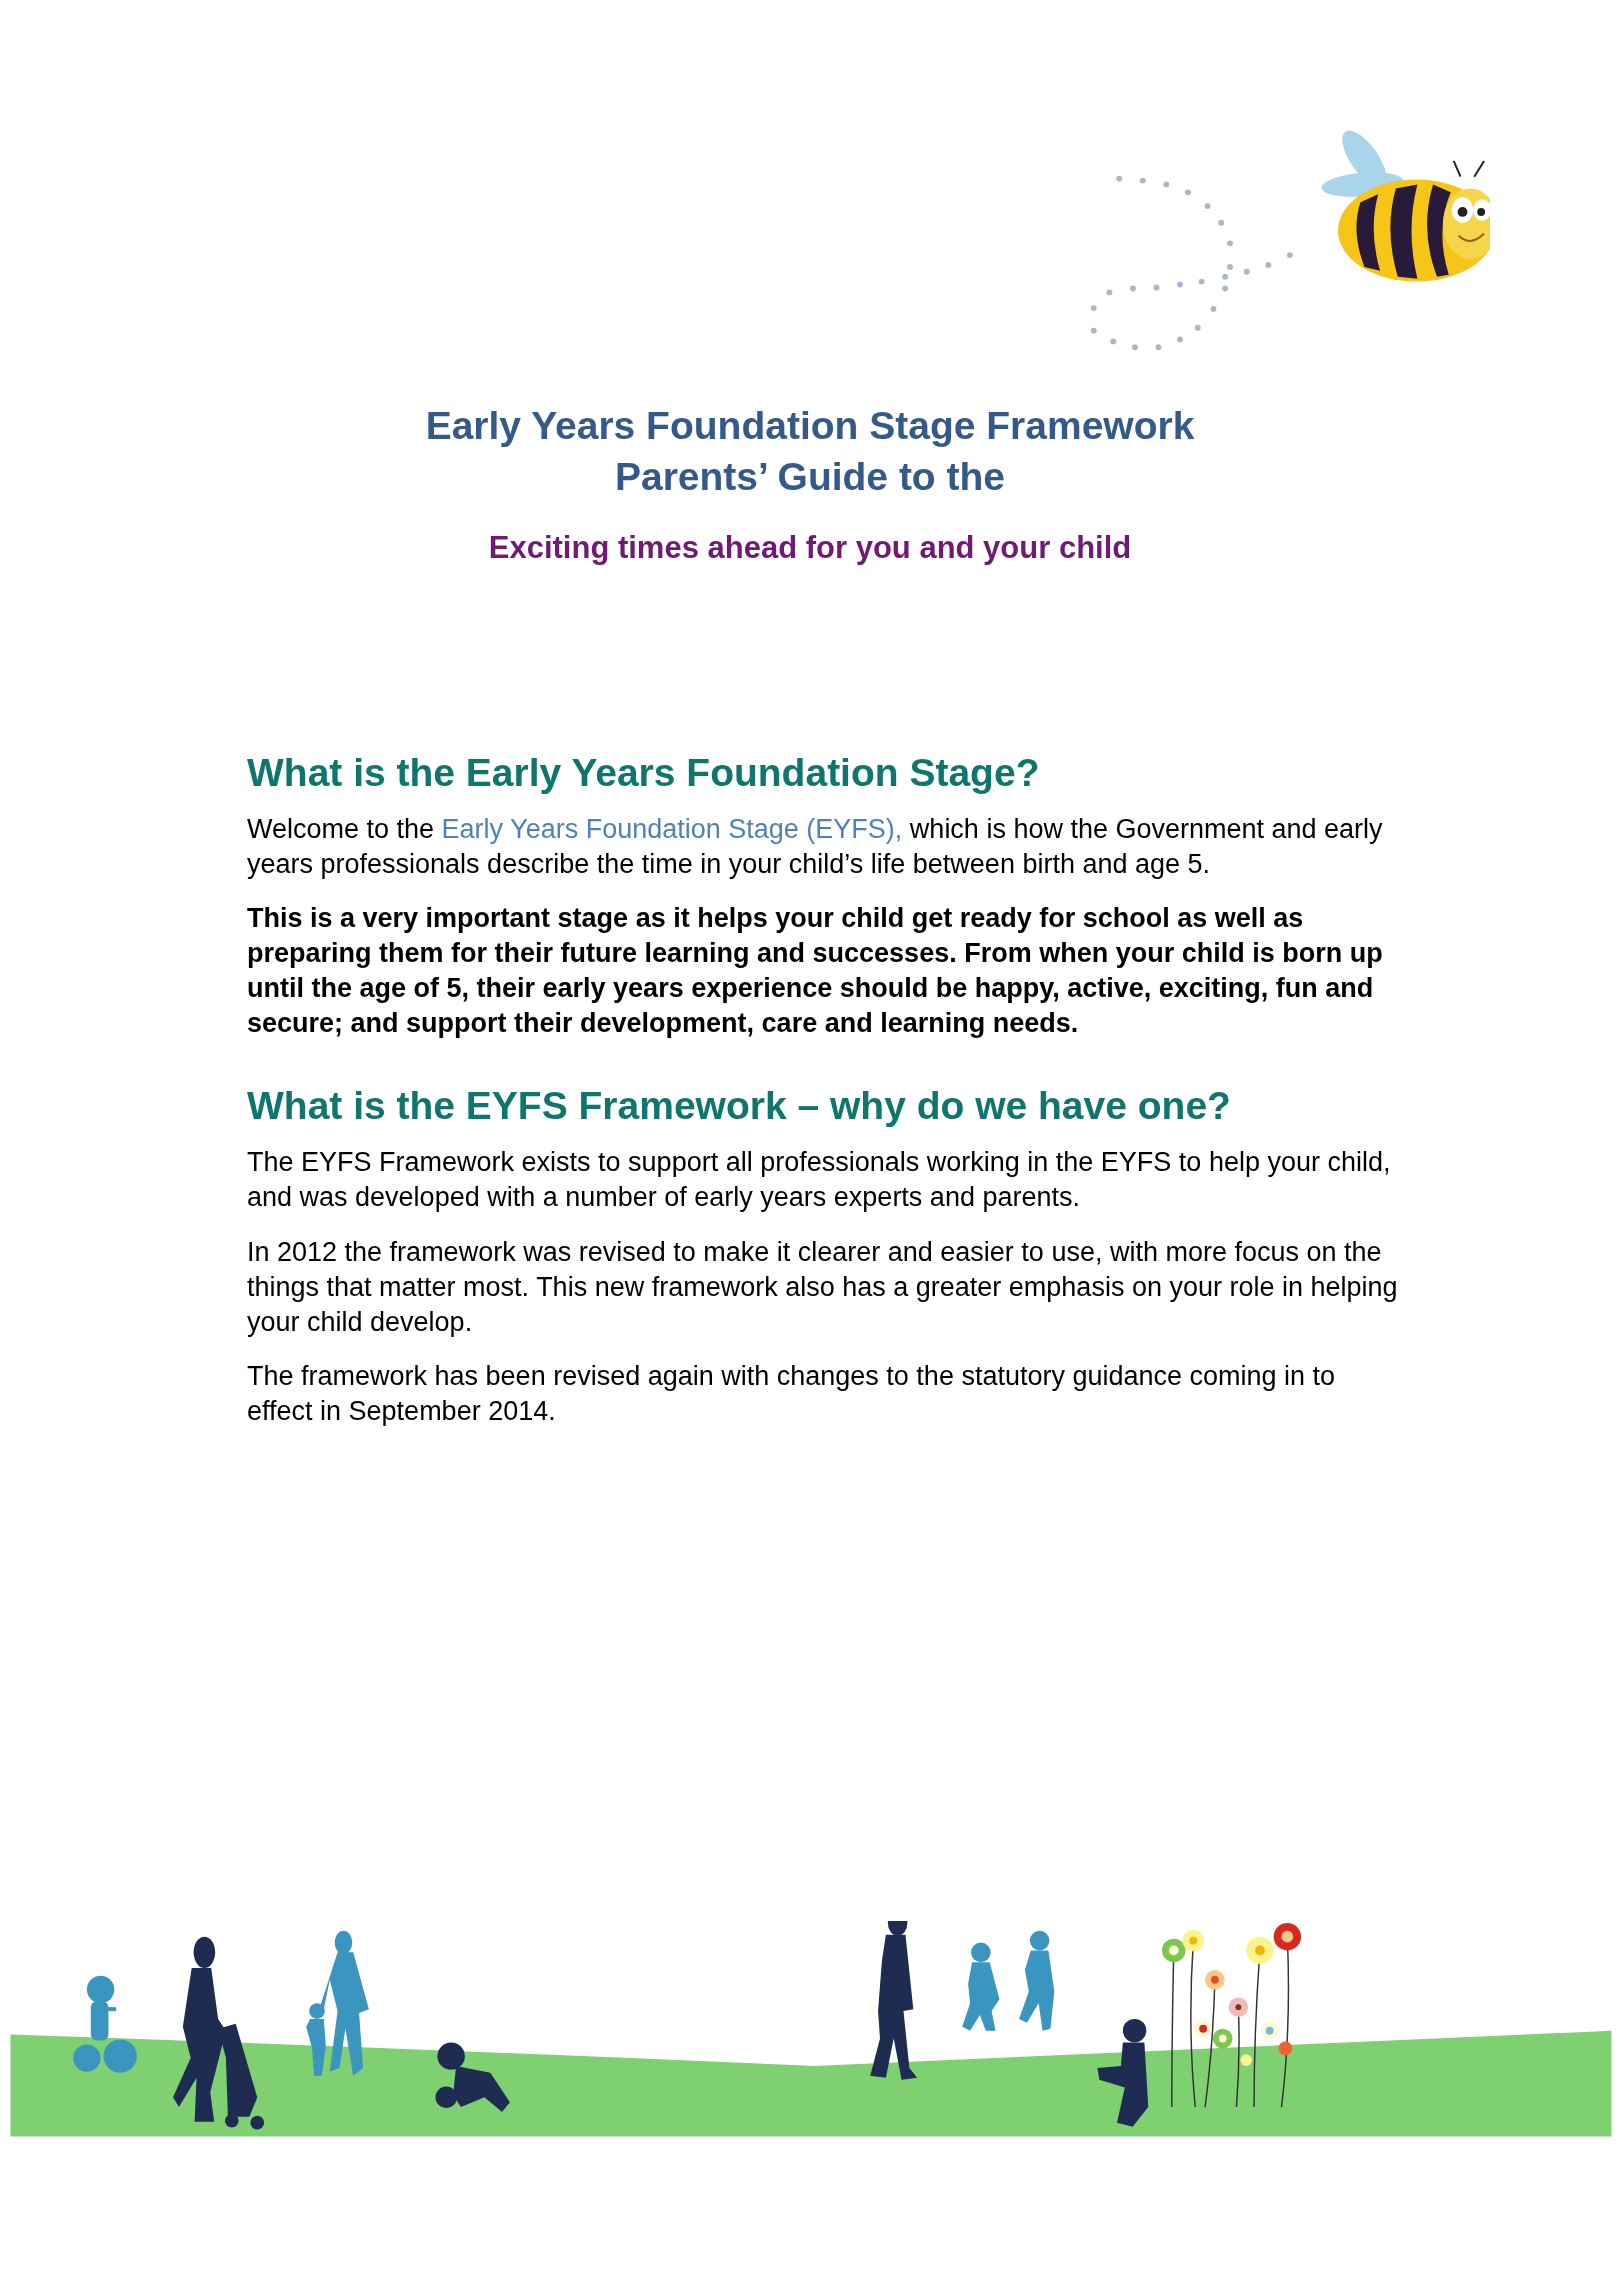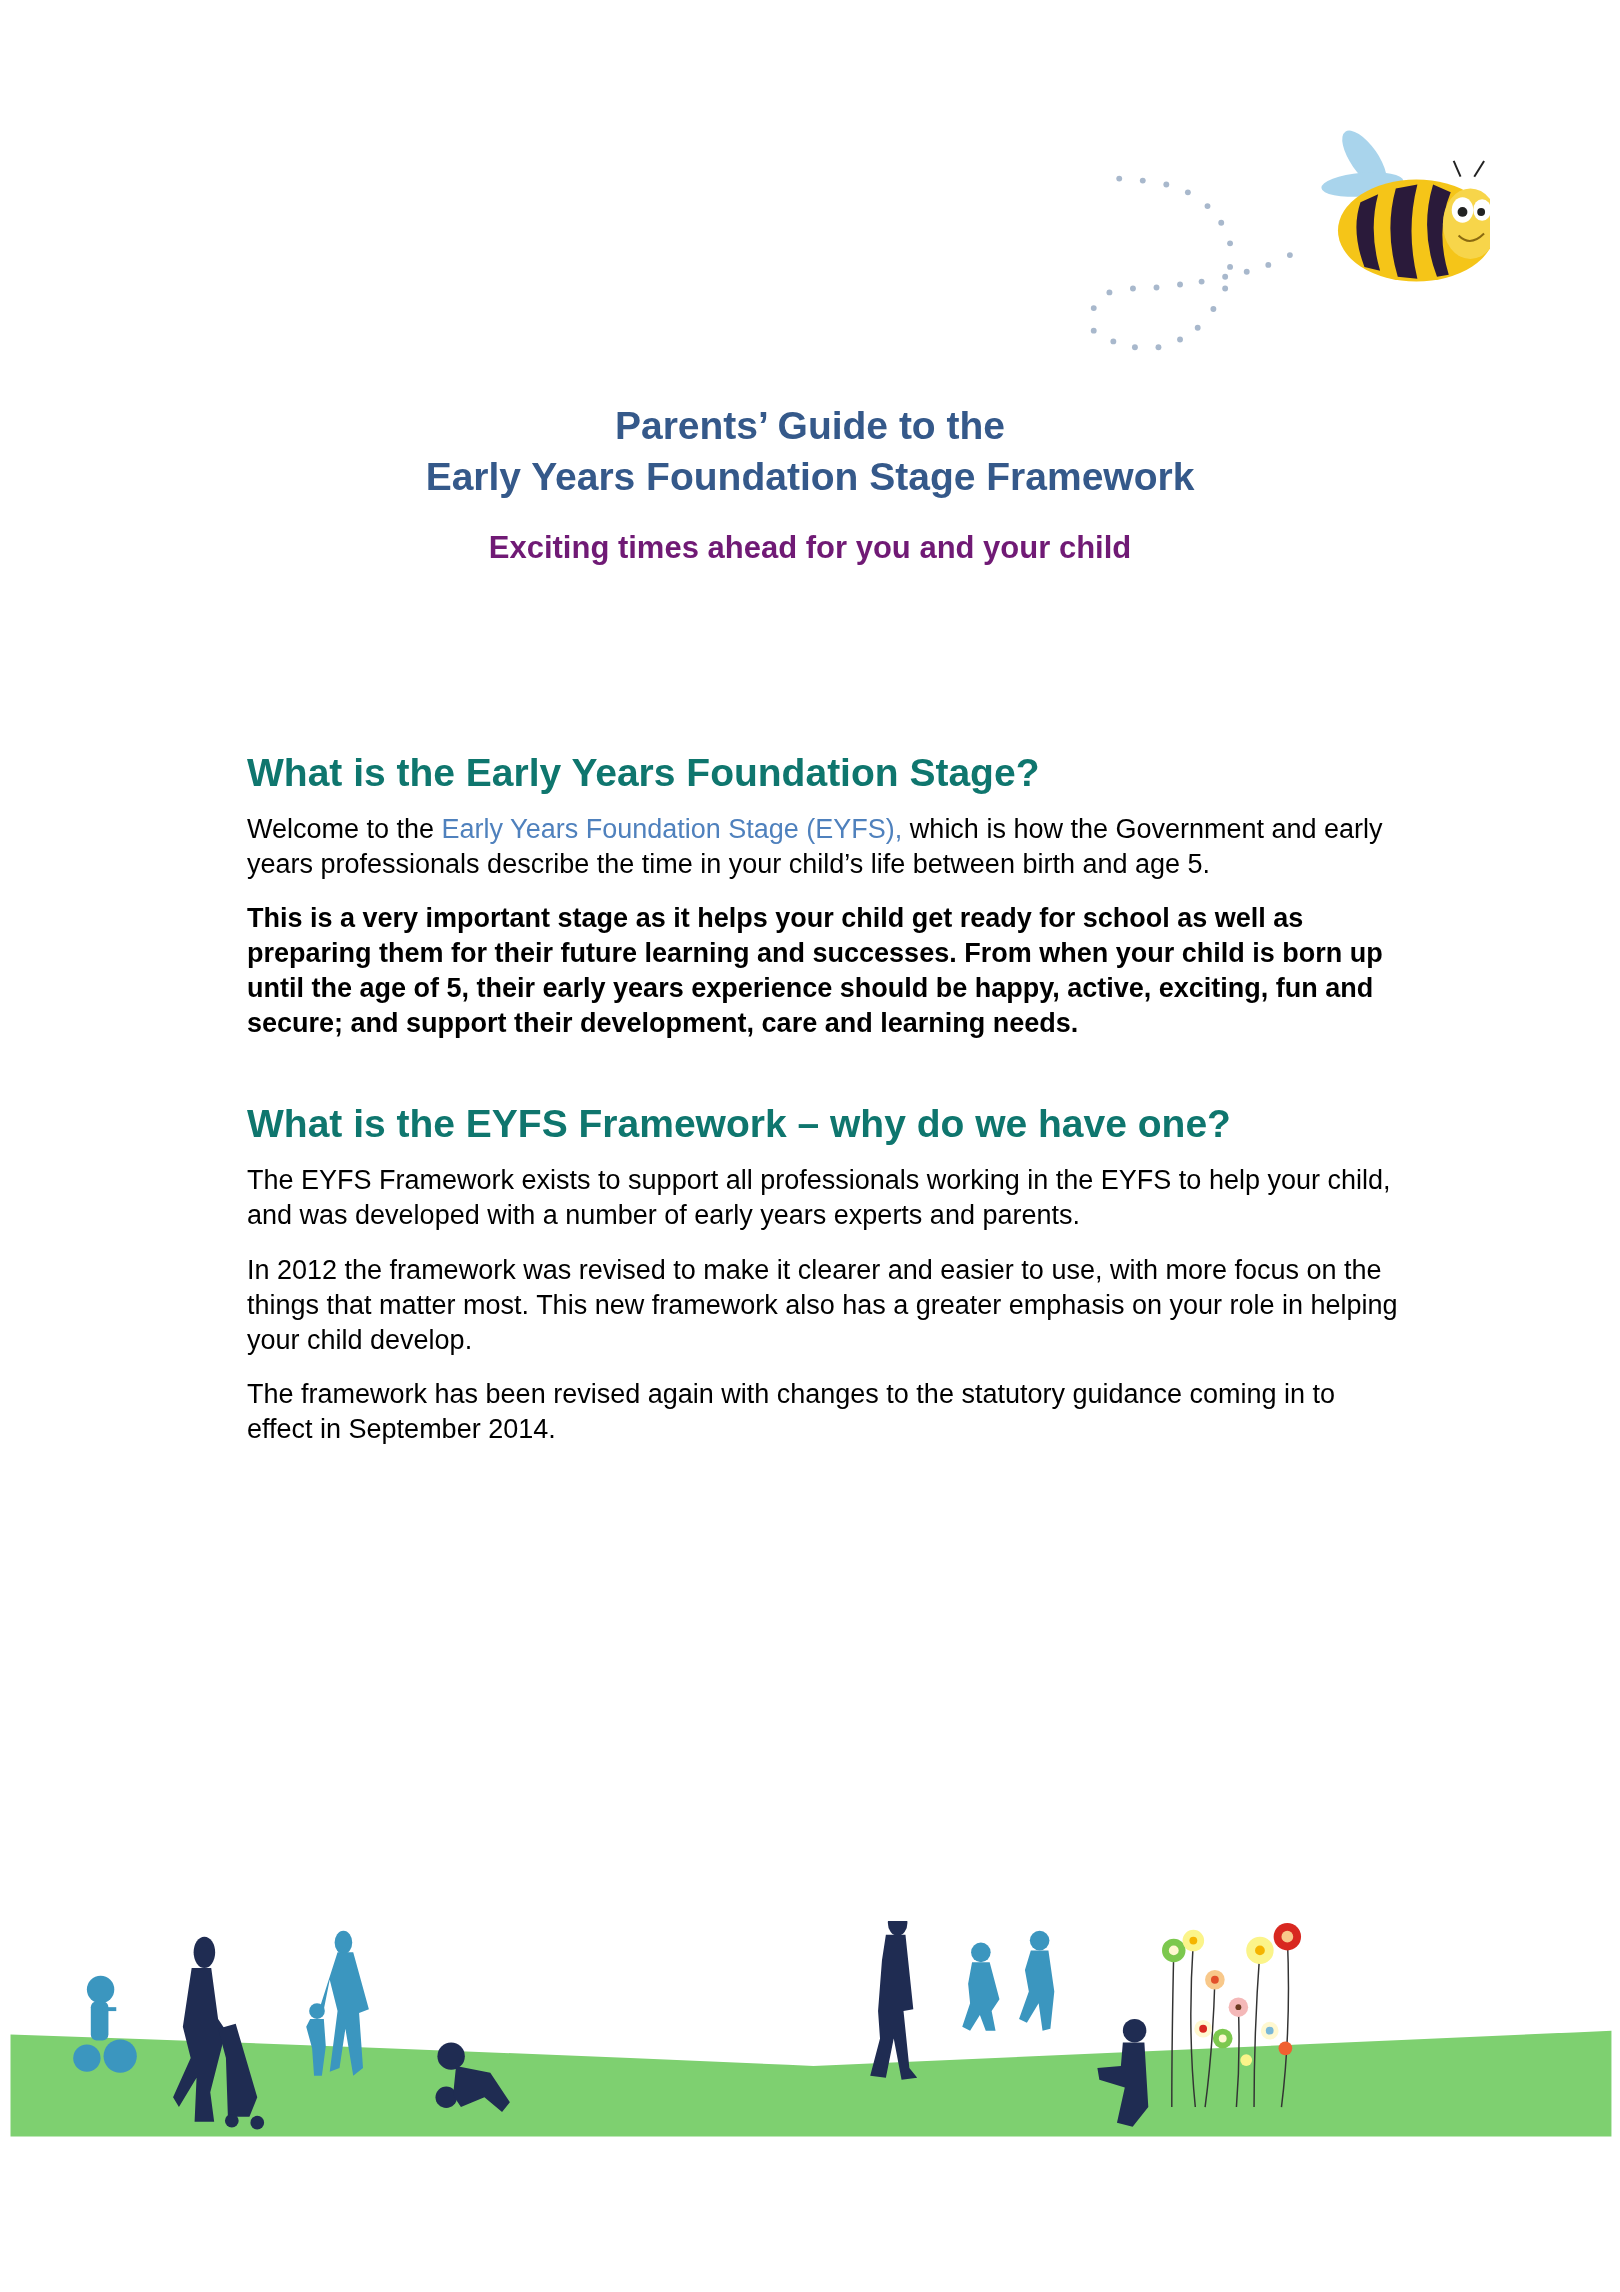--- a/index.html
+++ b/index.html
@@ -7,21 +7,21 @@
          font-family: "Liberation Sans", "DejaVu Sans", sans-serif; color: #000; }
   .bee-wrap { position: absolute; left: 1078px; top: 108px; width: 412px; height: 255px; }
   .title-block { position: absolute; left: 0; top: 400px; width: 1620px; text-align: center; }
   .title-line { font-size: 39px; font-weight: bold; color: #35598a; line-height: 51px; }
   .subtitle { font-size: 31px; font-weight: bold; color: #701a75; margin-top: 25.5px; line-height: 39px; }
   .content { position: absolute; left: 247px; top: 747px; width: 1157px; }
   h2 { font-size: 39px; font-weight: bold; color: #0f766e; margin: 0 0 13.7px 0; line-height: 51px; }
   p { font-size: 27px; line-height: 35px; margin: 0 0 19.6px 0; }
   p.bold { font-weight: bold; }
   .hl { color: #4f81bd; font-weight: normal; }
-  .section2 { margin-top: 57px; }
+  .section2 { margin-top: 39px; }
   .footer-art { position: absolute; left: 0; top: 1921px; width: 1620px; height: 235px; }
 </style>
 </head>
 <body>
 
 <div class="bee-wrap">
   <svg width="412" height="255" viewBox="0 0 420 260">
     <g fill="#a8b8cc">
       <circle cx="42" cy="72" r="3"></circle>
         <circle cx="66" cy="74" r="3"></circle>
@@ -64,22 +64,22 @@
     <ellipse cx="412" cy="104" rx="9" ry="11" fill="#fff"></ellipse>
     <circle cx="392" cy="106" r="5" fill="#222"></circle>
     <circle cx="411" cy="106" r="4" fill="#222"></circle>
     <path d="M388 130 Q400 142 414 128" stroke="#8a6a10" stroke-width="2" fill="none"></path>
     <line x1="390" y1="70" x2="383" y2="54" stroke="#222" stroke-width="2"></line>
     <line x1="404" y1="70" x2="414" y2="54" stroke="#222" stroke-width="2"></line>
   </svg>
 </div>
 
 <div class="title-block">
+  <div class="title-line">Early Years Foundation Stage Framework</div>
   <div class="title-line">Parents’ Guide to the</div>
-  <div class="title-line">Early Years Foundation Stage Framework</div>
   <div class="subtitle">Exciting times ahead for you and your child</div>
 </div>
 
 <div class="content">
   <section>
     <h2>What is the Early Years Foundation Stage?</h2>
     <p><span>Welcome to the </span><span class="hl">Early Years Foundation Stage (EYFS),</span><span> which is how the Government and early years professionals describe the time in your child’s life between birth and age 5.</span></p>
     <p class="bold">This is a very important stage as it helps your child get ready for school as well as preparing them for their future learning and successes. From when your child is born up until the age of 5, their early years experience should be happy, active, exciting, fun and secure; and support their development, care and learning needs.</p>
   </section>
 

